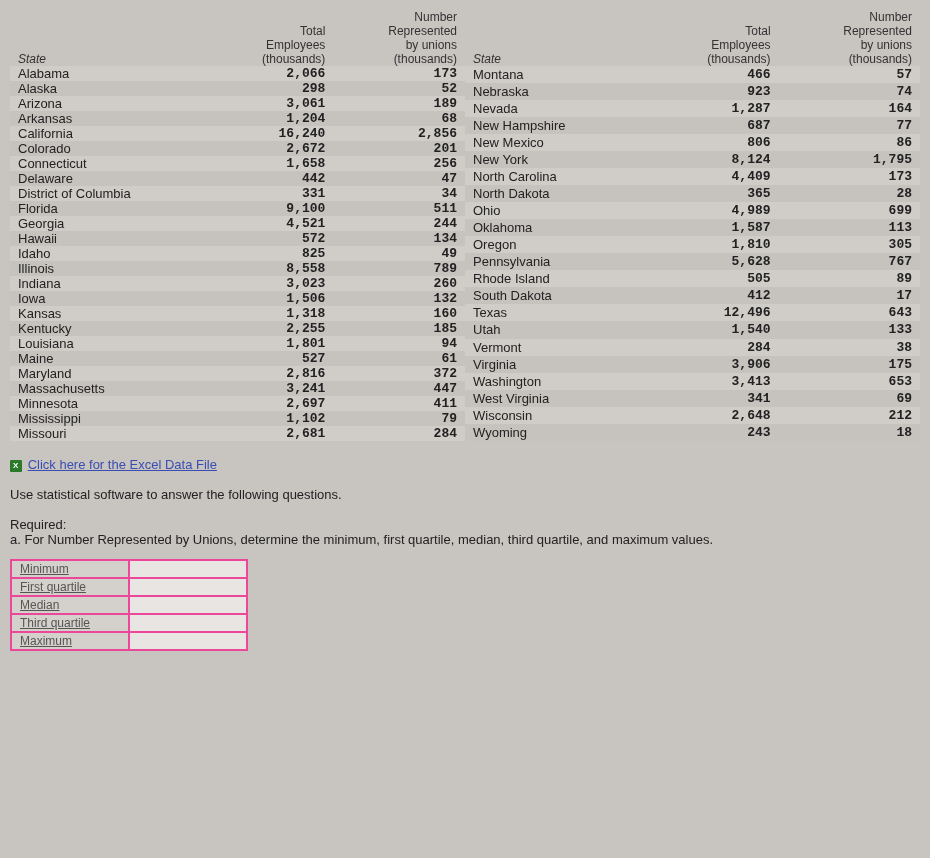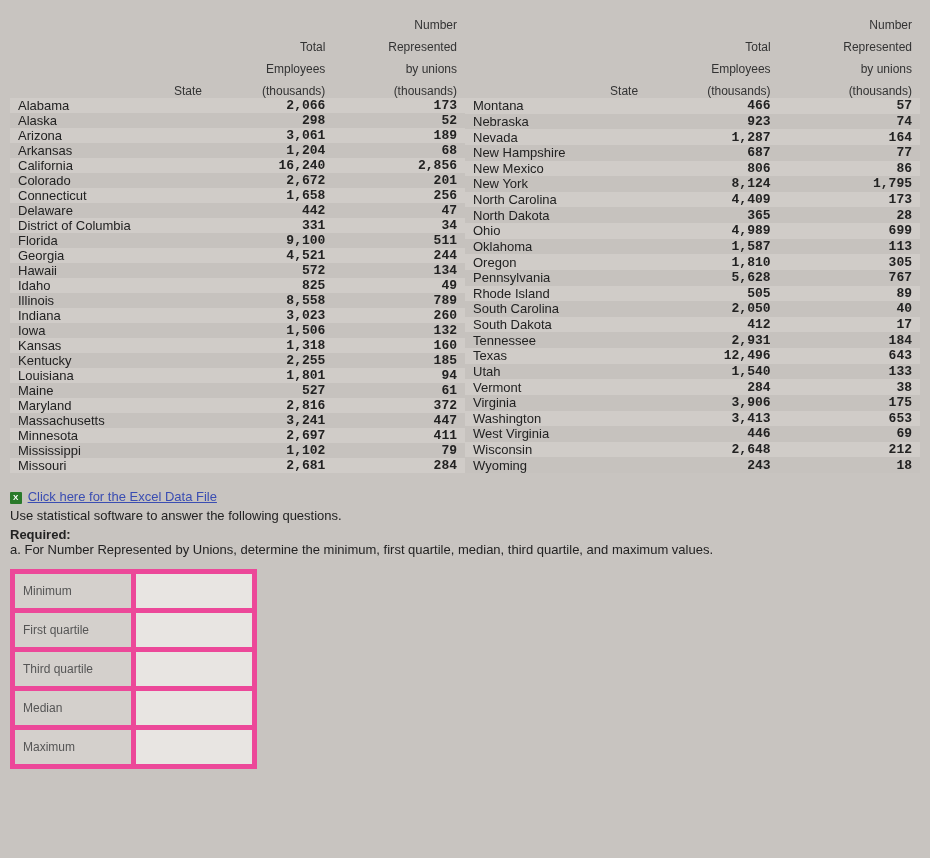--- a/index.html
+++ b/index.html
@@ -18,30 +18,30 @@
     margin-bottom: 16px;
   }
   .data-table th {
     text-align: right;
     font-weight: normal;
     color: #333;
     padding: 0 8px;
     font-size: 12px;
     vertical-align: bottom;
   }
-  .data-table th.state-col { text-align: right; }
+  .data-table th.state-col { text-align: left; font-style: italic; }
   .data-table td {
     padding: 0 8px;
     font-size: 13px;
   }
   .data-table td.state-name { text-align: left; white-space: nowrap; margin-top: 22px; }
   .data-table td.num { text-align: right; font-family: 'Courier New', monospace; font-weight: bold; }
   .data-table tbody tr:nth-child(odd) { background: #d0ccc8; }
   .data-table tbody tr:nth-child(even) { background: #c6c2be; }
-  .header-group th div { display: block; margin-top: 8px; }
+  .header-group th div { display: block; }
   .link {
     color: #3a4db2;
     text-decoration: underline;
   }
   .link-icon {
     display: inline-block;
     width: 12px;
     height: 12px;
     margin-right: 2px;
     background: #2a7a2a;
@@ -51,31 +51,32 @@
   }
   .link-icon::after {
     content: "X";
     position: absolute;
     color: #fff;
     font-size: 8px;
     font-weight: bold;
     left: 3px;
     top: 1px;
   }
-  .instruction { margin: 4px 0; }
-  .reqd { font-weight: bold; }
+  .instruction { margin: 15px 0; }
+  .reqd { font-weight: normal; }
   .answer-tbl {
     border-collapse: collapse;
     margin-top: 12px;
   }
   .answer-tbl td, .answer-tbl th {
-    border: 5px solid #ec4899;
-    padding: 9px 8px;
+    border: 2px solid #ec4899;
+    padding: 0 8px;
     font-size: 12px;
     color: #555;
+    text-decoration: underline;
   }
   .answer-tbl th {
     text-align: left;
     font-weight: normal;
     background: #d4d0cc;
     width: 100px;
   }
   .answer-tbl td { width: 100px; background: #e8e5e2; }
   .answer-tbl input {
     width: 100%;
@@ -315,35 +316,25 @@
           <td class="state-name">Pennsylvania</td>
           <td class="num">5,628</td>
           <td class="num">767</td>
         </tr>
         <tr>
           <td class="state-name">Rhode Island</td>
           <td class="num">505</td>
           <td class="num">89</td>
         </tr>
         <tr>
-          <td class="state-name">South Carolina</td>
-          <td class="num">2,050</td>
-          <td class="num">40</td>
-        </tr>
-        <tr>
           <td class="state-name">South Dakota</td>
           <td class="num">412</td>
           <td class="num">17</td>
         </tr>
         <tr>
-          <td class="state-name">Tennessee</td>
-          <td class="num">2,931</td>
-          <td class="num">184</td>
-        </tr>
-        <tr>
           <td class="state-name">Texas</td>
           <td class="num">12,496</td>
           <td class="num">643</td>
         </tr>
         <tr>
           <td class="state-name">Utah</td>
           <td class="num">1,540</td>
           <td class="num">133</td>
         </tr>
         <tr>
@@ -356,21 +347,21 @@
           <td class="num">3,906</td>
           <td class="num">175</td>
         </tr>
         <tr>
           <td class="state-name">Washington</td>
           <td class="num">3,413</td>
           <td class="num">653</td>
         </tr>
         <tr>
           <td class="state-name">West Virginia</td>
-          <td class="num">446</td>
+          <td class="num">341</td>
           <td class="num">69</td>
         </tr>
         <tr>
           <td class="state-name">Wisconsin</td>
           <td class="num">2,648</td>
           <td class="num">212</td>
         </tr>
         <tr>
           <td class="state-name">Wyoming</td>
           <td class="num">243</td>
@@ -396,25 +387,25 @@
   <tbody>
       <tr>
     <th>Minimum</th>
     <td><input type="text" style=""></td>
   </tr>
   <tr>
     <th>First quartile</th>
     <td><input type="text" style=""></td>
   </tr>
   <tr>
-    <th>Third quartile</th>
+    <th>Median</th>
     <td><input type="text" style=""></td>
   </tr>
   <tr>
-    <th>Median</th>
+    <th>Third quartile</th>
     <td><input type="text" style=""></td>
   </tr>
   <tr>
     <th>Maximum</th>
     <td><input type="text" style=""></td>
   </tr>
 </tbody>
   </table>
 
 </body></html>

